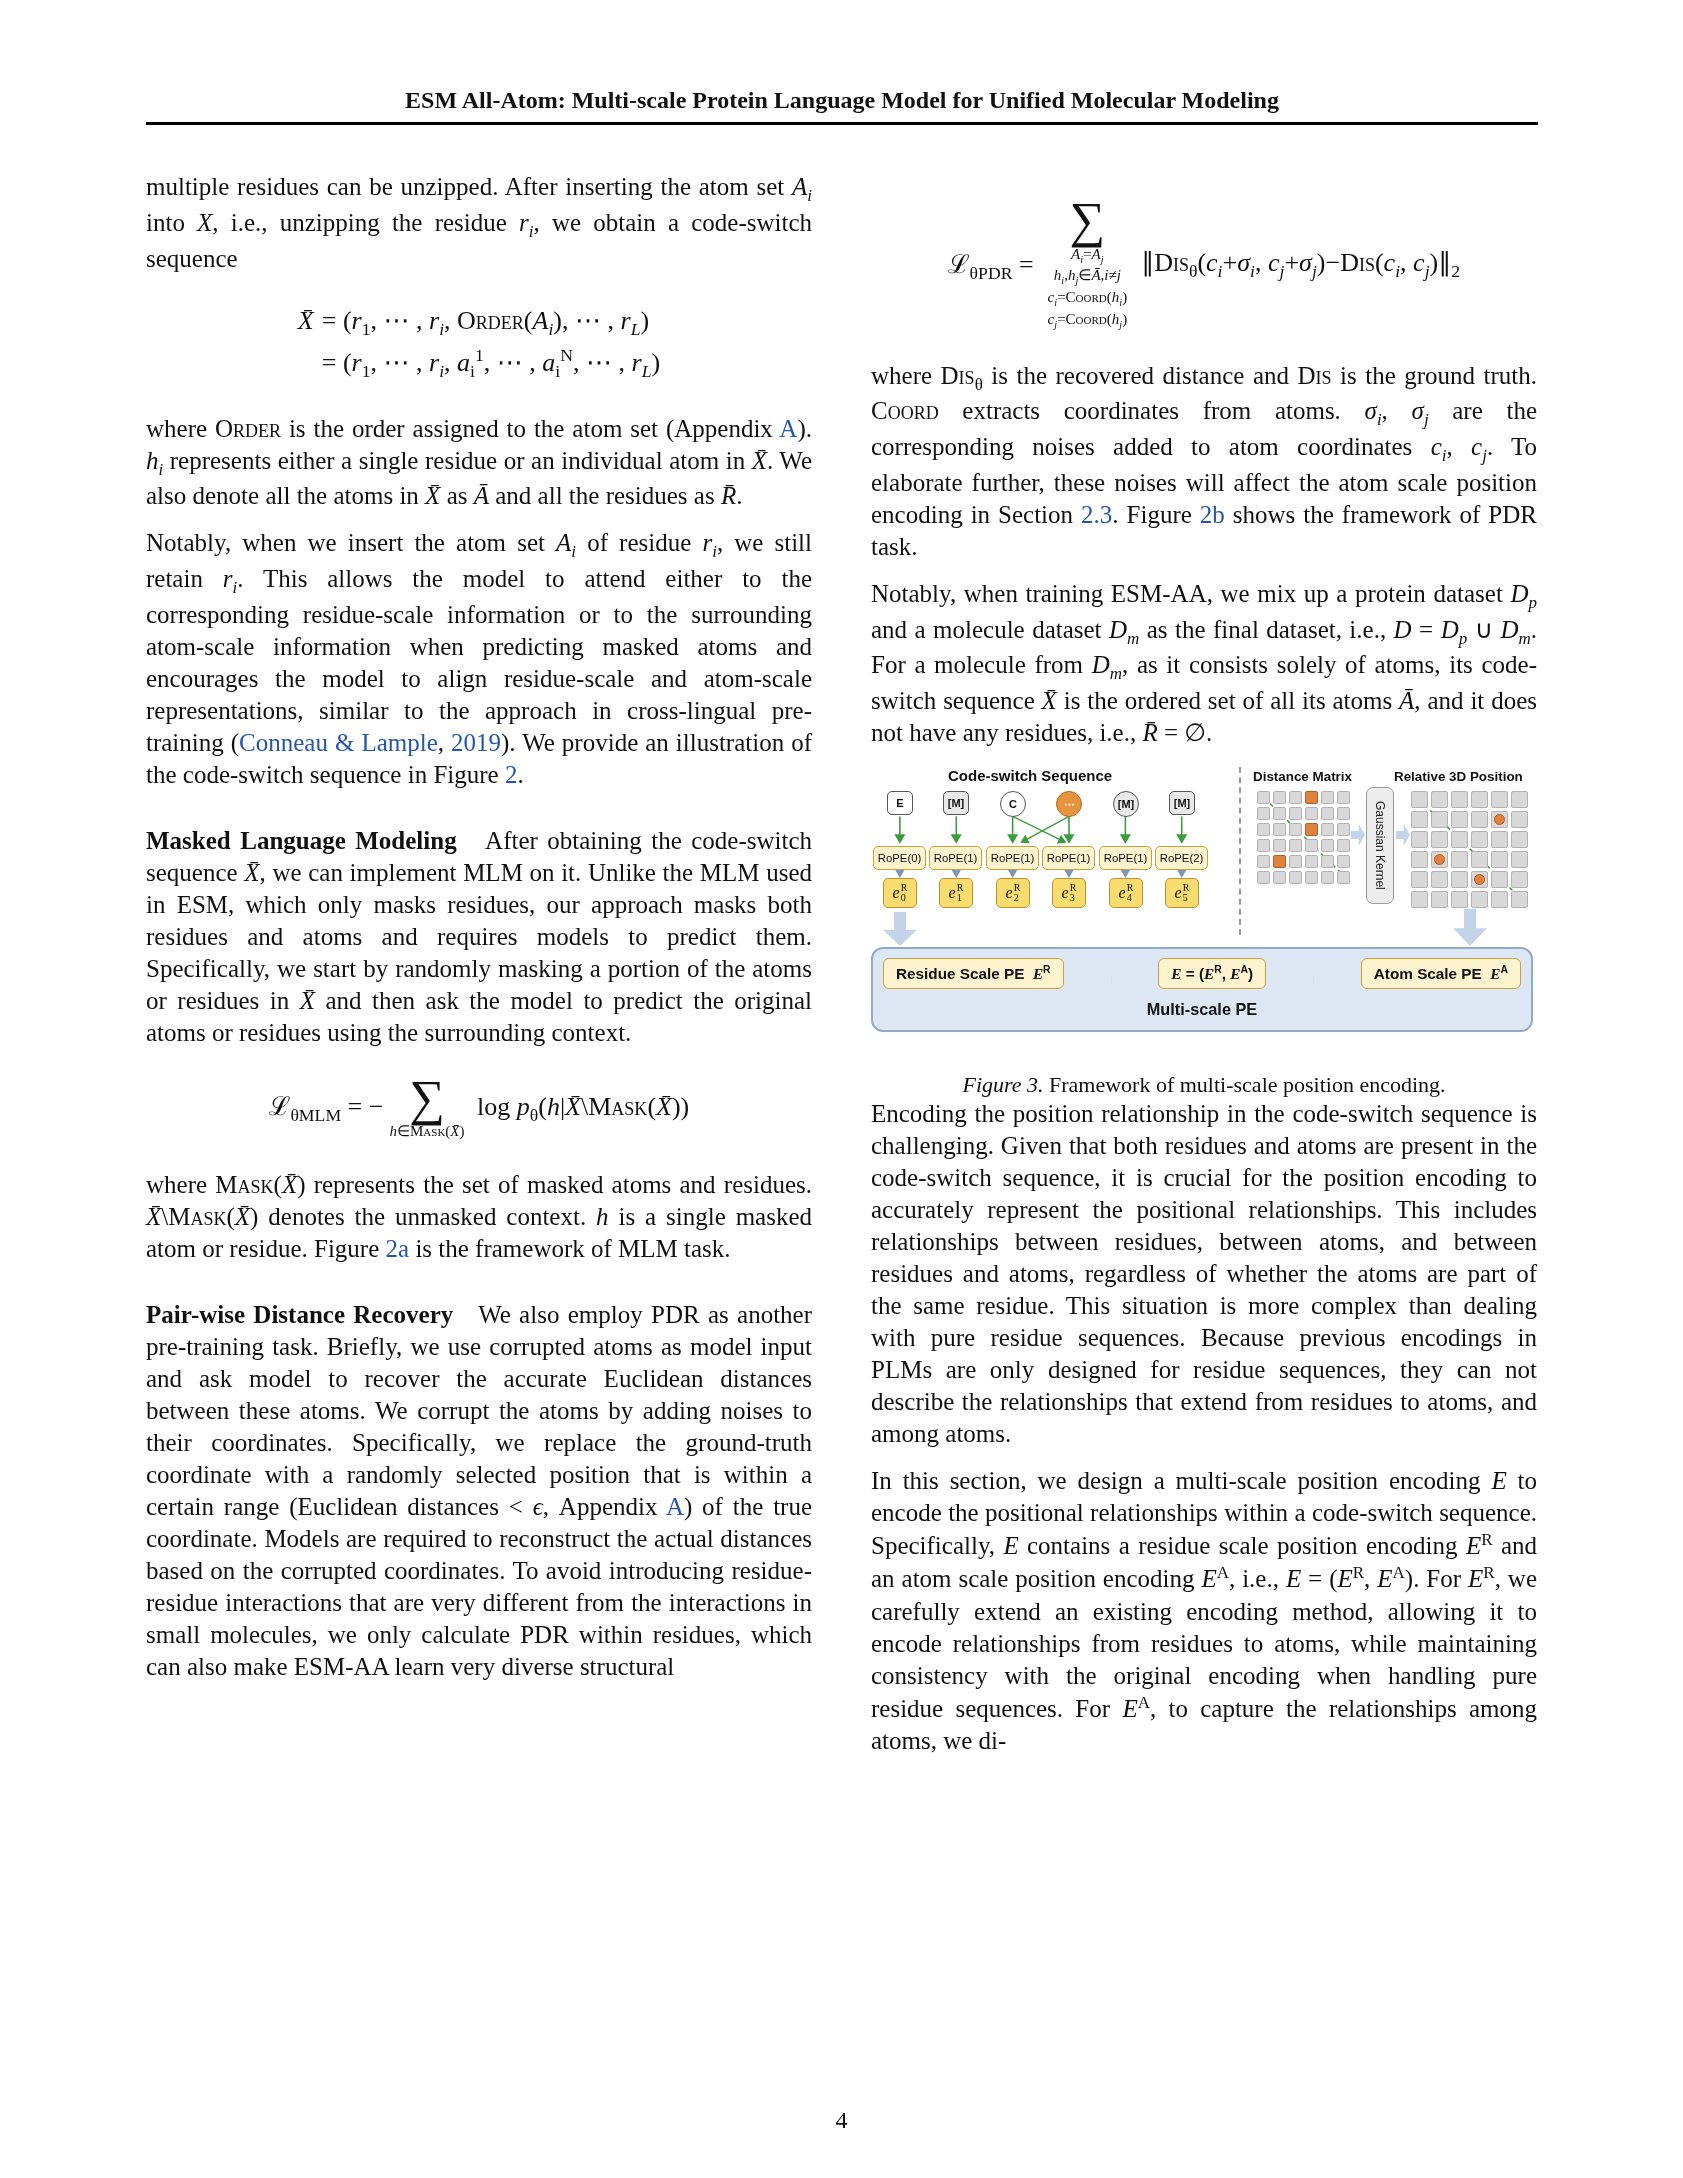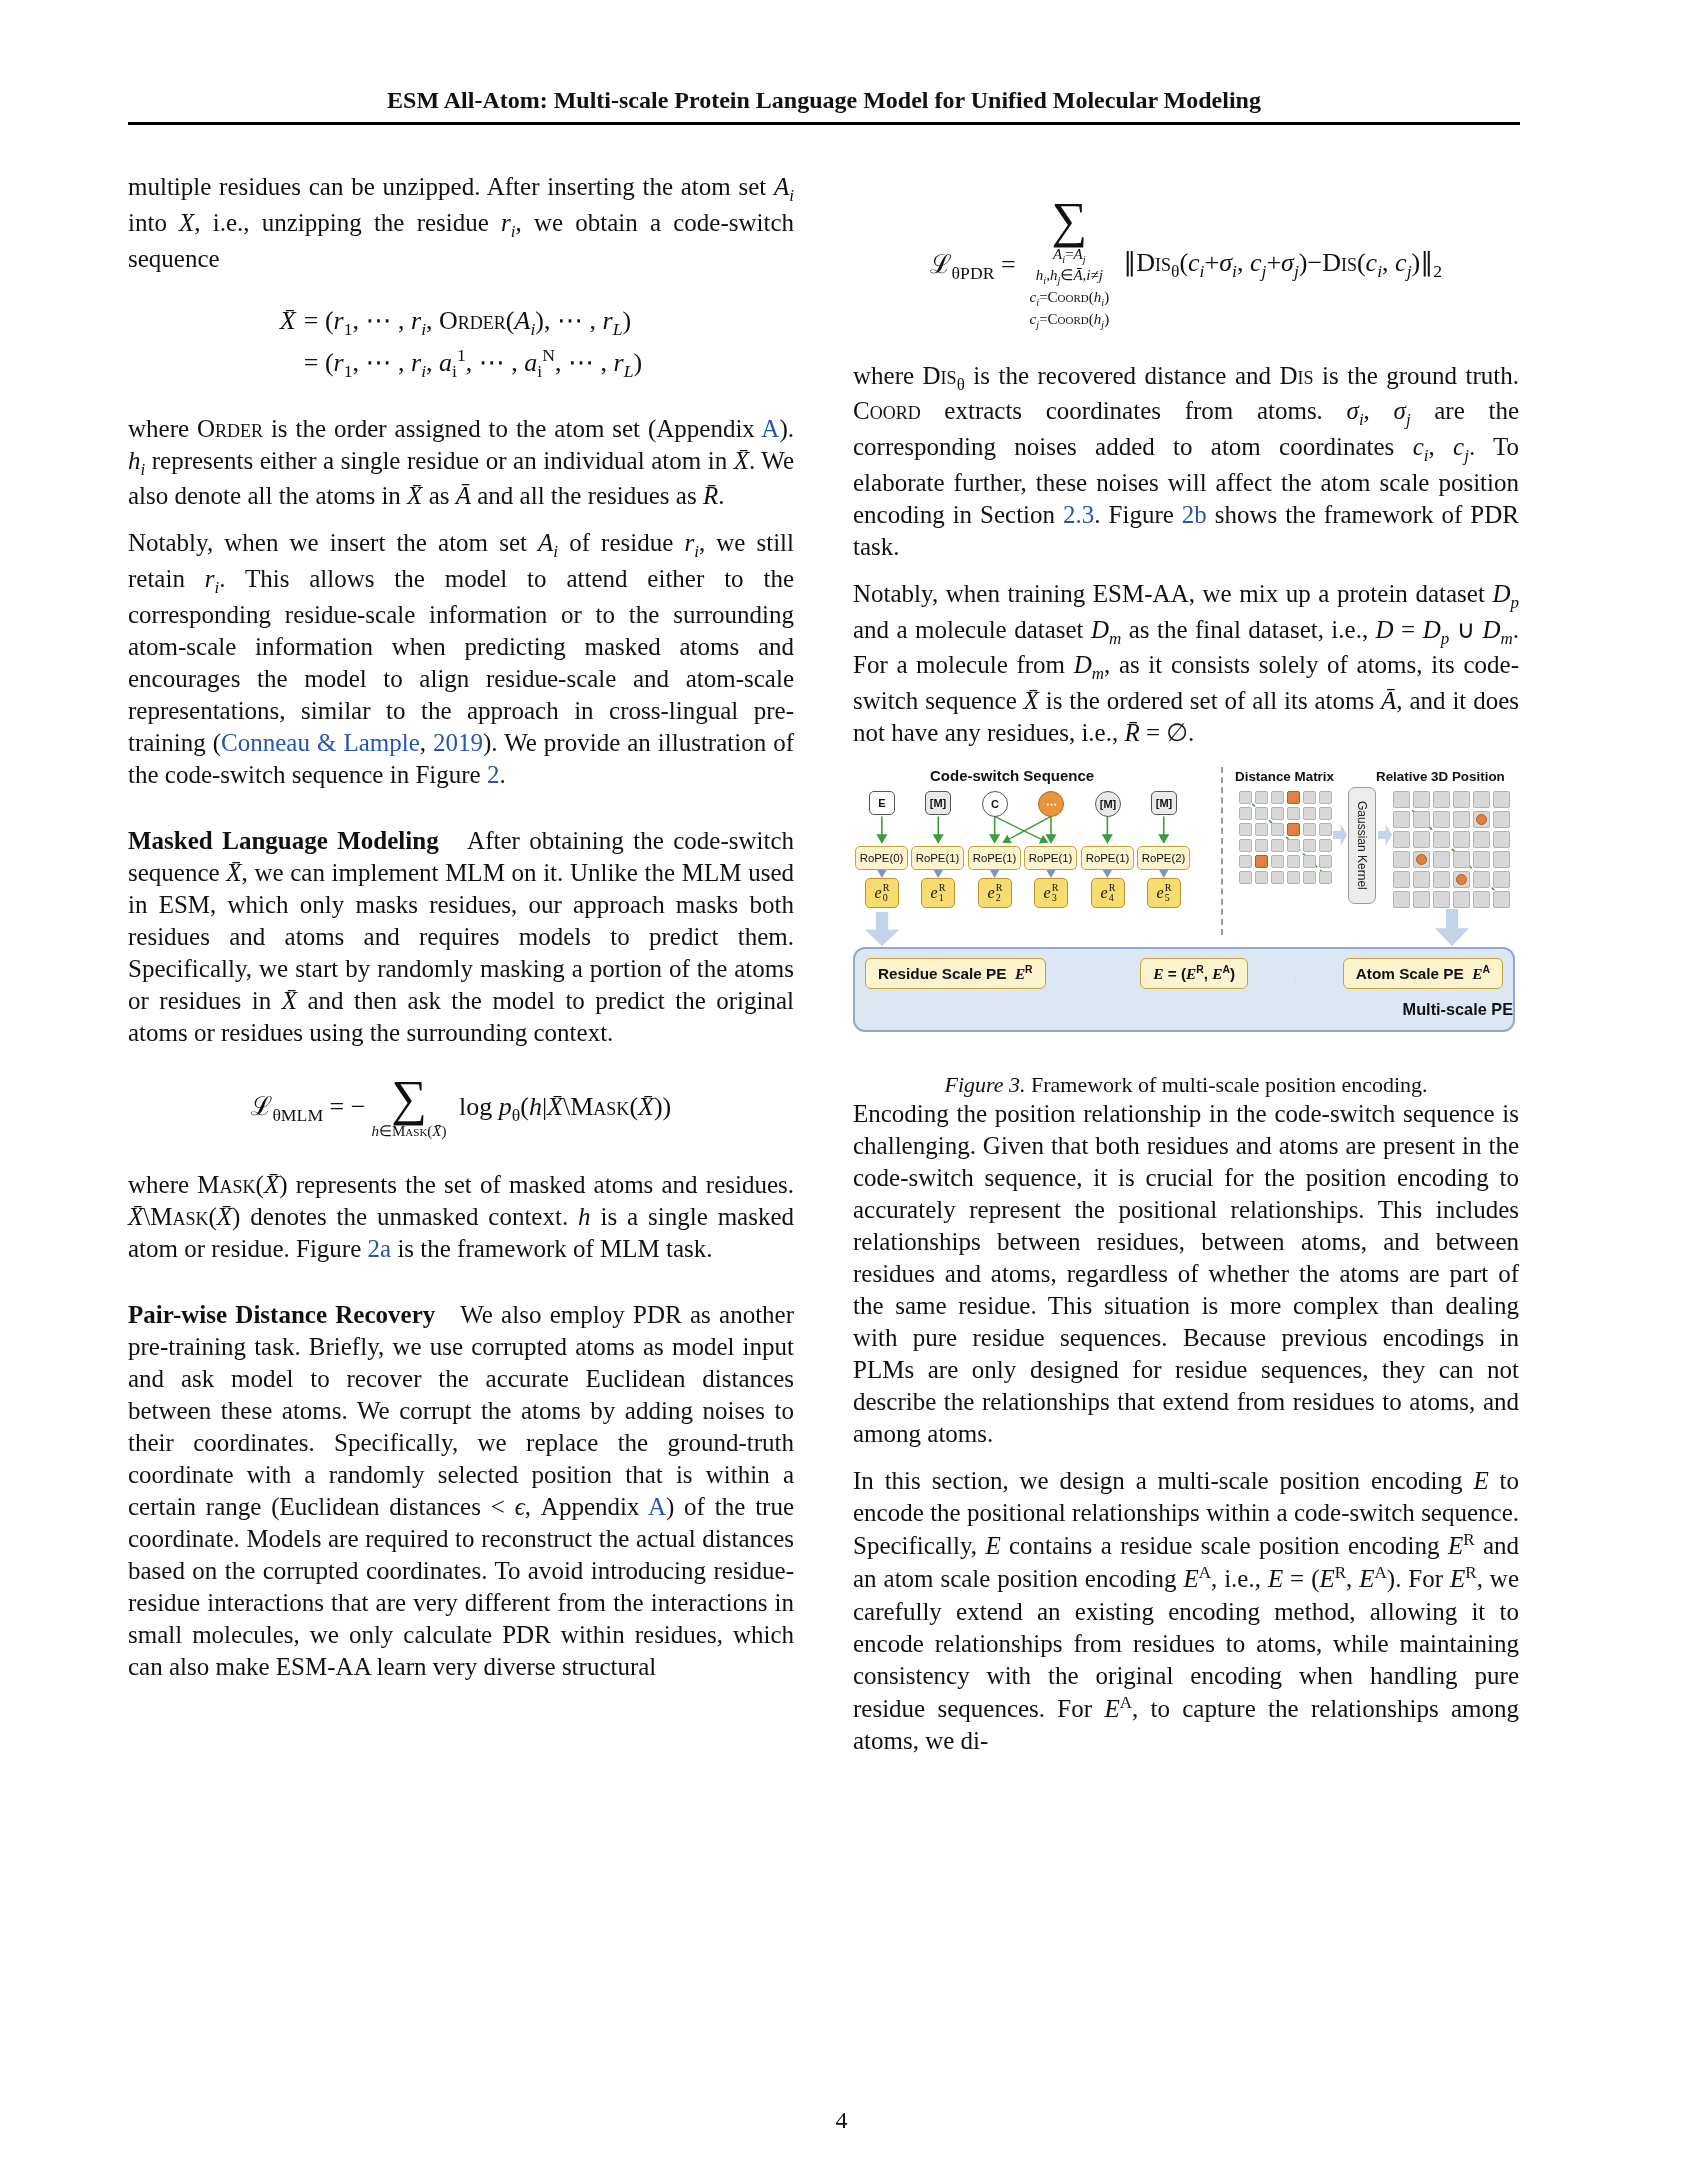--- a/index.html
+++ b/index.html
@@ -1,18 +1,18 @@
 <!DOCTYPE html>
 <html><head>
 <meta charset="utf-8">
 <style>
   html,body{margin:0;padding:0;background:#ffffff;}
   .page{position:relative;width:1683px;height:2178px;background:#fff;overflow:hidden;
         font-family:"Liberation Serif", serif;color:#111;}
-  .inner{position:absolute;left:128px;top:0;width:1392px;}
+  .inner{position:absolute;left:146px;top:0;width:1392px;}
   
   .running-title{margin-top:87px;text-align:center;font-weight:bold;font-size:24px;}
   .rule{border-bottom:3px solid #000;margin-top:8px;}
   
   .cols{display:flex;gap:59px;margin-top:46px;}
   .col{width:666px;}
   p{margin:0 0 15px 0;font-size:25px;line-height:1.28;text-align:justify;}
   .ihead{font-weight:bold;}
   .gap-before{margin-top:34px;}
   .sc{font-variant:small-caps;}
@@ -61,21 +61,21 @@
   .kernel span{writing-mode:vertical-rl;font-size:12px;color:#222;}
   .block-arrow{position:absolute;background:#c3d3e8;}
   .ba-down{clip-path:polygon(32% 0,68% 0,68% 52%,100% 52%,50% 100%,0 52%,32% 52%);}
   .ba-right{clip-path:polygon(0 32%,55% 32%,55% 0,100% 50%,55% 100%,55% 68%,0 68%);}
   .msbar{position:absolute;left:0;top:180px;width:662px;height:85px;background:#dde7f3;border:2px solid #93a9c7;
          border-radius:12px;box-sizing:border-box;}
   .msrow{position:absolute;left:10px;right:10px;top:9px;display:flex;align-items:flex-end;justify-content:space-between;gap:47px;}
   .pebox{background:#fdf3cf;border:1.5px solid #c9a23c;border-radius:6px;padding:5px 12px;
          font-size:15.3px;font-weight:700;white-space:nowrap;}
   .pebox i{font-family:"Liberation Serif",serif;font-weight:700;}
-  .mslabel{position:absolute;left:0;right:0;top:51px;text-align:right;font-weight:700;font-size:16.3px;}
+  .mslabel{position:absolute;left:0;right:0;top:51px;text-align:center;font-weight:700;font-size:16.3px;}
   figcaption{margin-top:36px;text-align:center;font-size:22px;font-family:"Liberation Serif",serif;}
   
   .pageno{position:absolute;left:0;right:0;bottom:44px;text-align:center;font-size:24px;}
   svg.arrows{position:absolute;left:0;top:0;pointer-events:none;}
 </style>
 </head>
 <body>
 
 <div class="page">
   <div class="inner">

